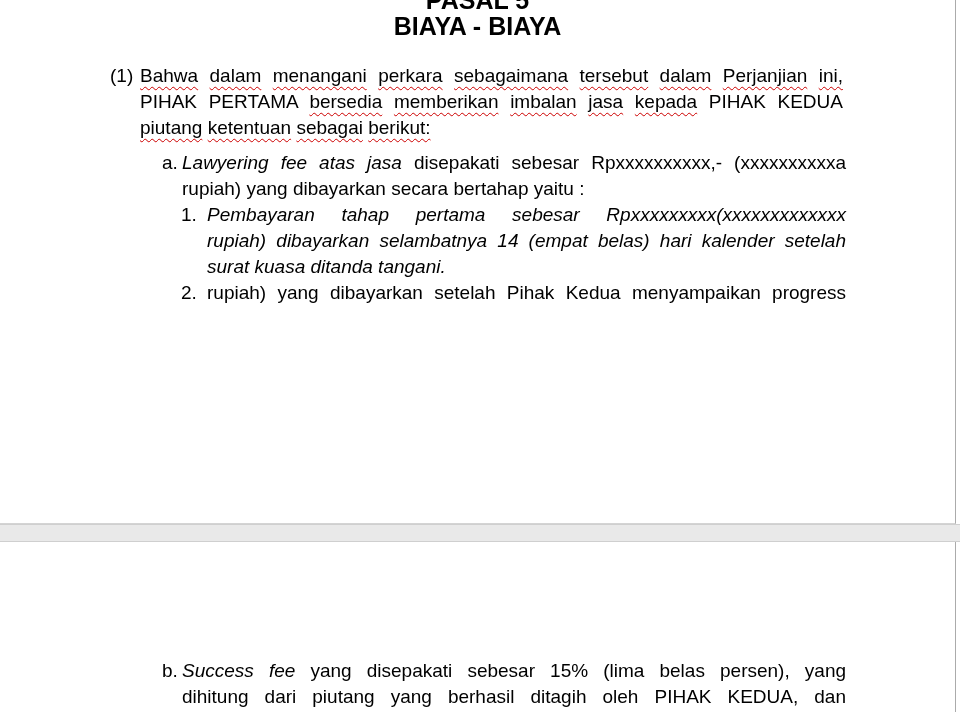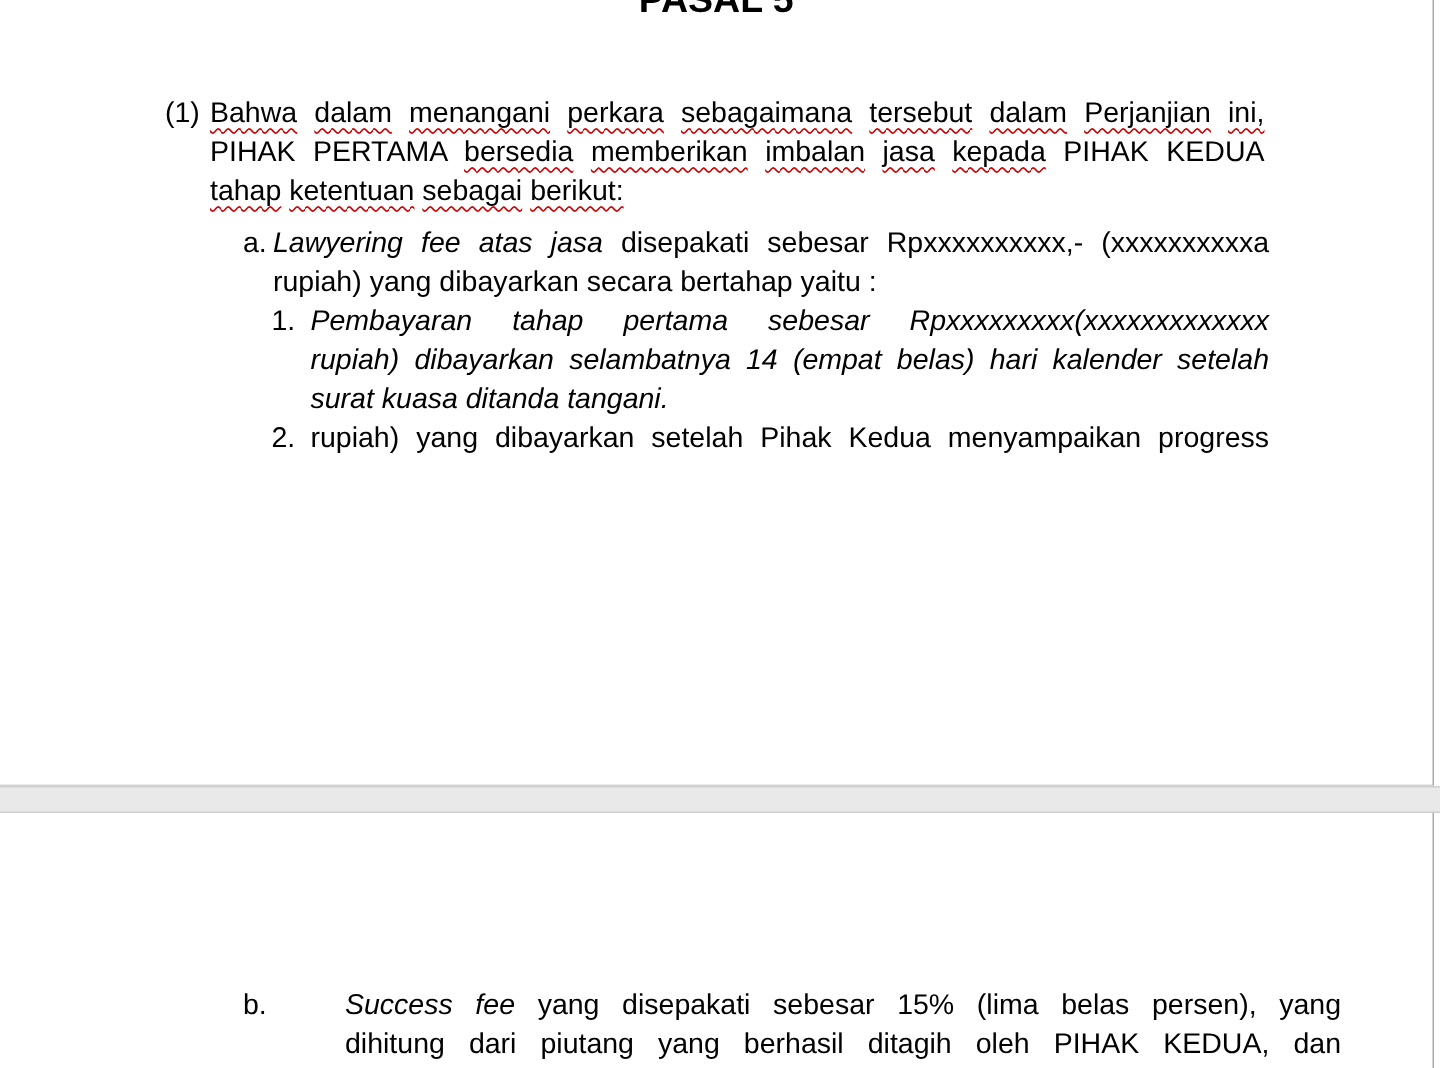--- a/index.html
+++ b/index.html
@@ -46,39 +46,40 @@
   
   .clause1{left:110px;top:63px;width:736px;}
   .clause1 .ptext{left:30px;width:703px;}
   .itemA{left:162px;top:150px;width:684px;}
   .itemA .ptext{left:20px;width:664px;}
   .item1{left:181px;top:202px;width:665px;}
   .item1 .ptext{left:26px;width:639px;font-style:italic;}
   .item2{left:181px;top:280px;width:665px;}
   .item2 .ptext{left:26px;width:639px;}
   .itemB{left:162px;top:658px;width:684px;}
-  .itemB .ptext{left:20px;width:664px;margin-left:48px;}
+  .itemB .ptext{left:20px;width:664px;}
 </style>
 </head>
 <body>
 
 <div class="page p1"></div>
 <div class="gap"></div>
 <div class="page p2"></div>
 
 <div class="heading">
   <div class="hline">PASAL 5</div>
+  <div class="hline">BIAYA - BIAYA</div>
 </div>
 
 <div class="para clause1">
   <span class="marker">(1)</span>
   <div class="ptext">
       <div class="line just"><span class="sq">Bahwa</span> <span class="sq">dalam</span> <span class="sq">menangani</span> <span class="sq">perkara</span> <span class="sq">sebagaimana</span> <span class="sq">tersebut</span> <span class="sq">dalam</span> <span class="sq">Perjanjian</span> <span class="sq">ini,</span></div>
       <div class="line just"><span>PIHAK PERTAMA </span><span class="sq">bersedia</span> <span class="sq">memberikan</span> <span class="sq">imbalan</span> <span class="sq">jasa</span> <span class="sq">kepada</span><span> PIHAK KEDUA</span></div>
-      <div class="line"><span class="sq">tahap</span> <span class="sq">ketentuan</span> <span class="sq">sebagai</span> <span class="sq">berikut:</span></div>
+      <div class="line"><span class="sq">piutang</span> <span class="sq">ketentuan</span> <span class="sq">sebagai</span> <span class="sq">berikut:</span></div>
     </div>
 </div>
 
 <div class="para itemA">
   <span class="marker">a.</span>
   <div class="ptext">
       <div class="line just"><span class="b i">Lawyering fee</span><span> </span><span class="i">atas jasa</span><span> disepakati sebesar </span><span class="b">Rpxxxxxxxxxx,- (xxxxxxxxxxa</span></div>
       <div class="line"><span class="b">rupiah)</span><span> yang dibayarkan secara bertahap yaitu :</span></div>
     </div>
 </div>

